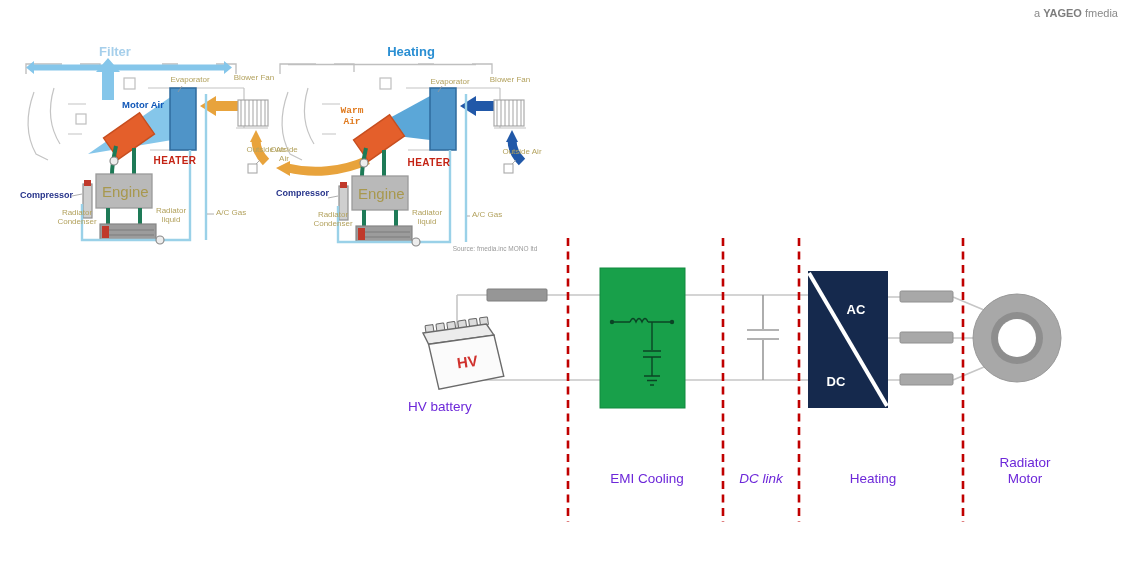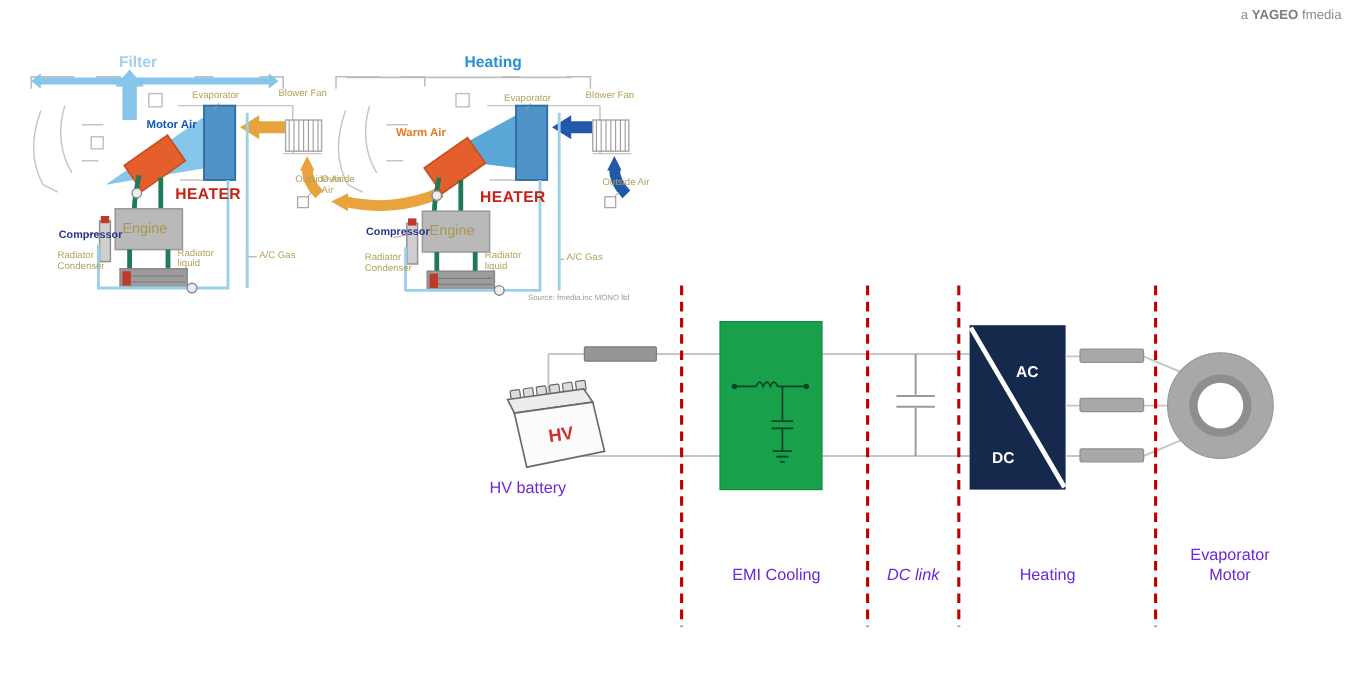--- a/index.html
+++ b/index.html
@@ -4,30 +4,30 @@
 <style>
   html,body{margin:0;padding:0;background:#fff;}
   #root{position:relative;width:1140px;height:570px;background:#ffffff;overflow:hidden;
         font-family:"Liberation Sans",sans-serif;}
   .abs{position:absolute;}
   .title{font-size:15.5px;font-weight:bold;color:#1f3864;}
   .brand{font-size:11px;color:#8a8a8a;}
   .brand b{color:#7d7d7d;margin-top:36px;}
   .panel{position:absolute;}
   .panel svg{position:absolute;left:0;top:0;}
-  .lbl{position:absolute;font-size:8px;line-height:1.12;color:#b3a25e;text-align:left;}
+  .lbl{position:absolute;font-size:8px;line-height:1.12;color:#b3a25e;text-align:center;}
   .lbl-left{text-align:left;}
   .panel-title{position:absolute;font-size:13px;font-weight:bold;text-align:center;}
   .c-cool{color:#a6cfeb;}
   .c-heat{color:#2b8fd3;}
   .lbl-air-cold{color:#1057b8;font-weight:bold;font-size:9.5px;}
   .lbl-air-warm{color:#e07b20;font-weight:bold;font-size:9.5px;}
-  .lbl-heater{color:#c42314;font-weight:bold;font-size:13px;letter-spacing:.4px;}
-  .lbl-comp{color:#27348b;font-weight:bold;font-size:9px;margin-left:29px;}
-  .lbl-engine{color:#a8984e;font-size:12px;}
+  .lbl-heater{color:#c42314;font-weight:bold;font-size:10px;letter-spacing:.4px;}
+  .lbl-comp{color:#27348b;font-weight:bold;font-size:9px;}
+  .lbl-engine{color:#a8984e;font-size:15px;}
   .lbl-src{color:#9a9a9a;font-size:6.5px;}
   .clabel{position:absolute;font-size:13.5px;color:#6d28d9;text-align:center;line-height:1.2;}
 </style>
 </head>
 <body>
 
 <div id="root">
 
 
   <div class="abs brand" style="right:22px;top:7px;">
@@ -136,21 +136,21 @@
       <rect x="68" y="138" width="7" height="6" fill="#c0392b"></rect>
       <path d="M56,154 L66,152" stroke="#999999" stroke-width="0.8"></path>
 
       <path d="M178,106 V198 H66 V162 M194,50 V198" stroke="#9ad1e8" stroke-width="2.4" fill="none"></path>
       <circle cx="144" cy="198" r="4" fill="#ededed" stroke="#8a8a8a" stroke-width="1.2"></circle>
       <path d="M198,172 L195,172 M244,116 L240,120 M170,42 L166,48" stroke="#999999" stroke-width="0.8"></path>
     </svg>
     <span class="panel-title c-heat" style="left:94px;top:0;width:90px;">Heating</span>
     <span class="lbl" style="left:148px;top:34px;width:60px;">Evaporator</span>
     <span class="lbl" style="left:216px;top:32px;width:44px;">Blower Fan</span>
-    <span class="lbl lbl-air-warm" style="left:58px;top:62px;width:44px;">Warm Air</span>
+    <span class="lbl lbl-air-warm" style="left:58px;top:62px;width:44px;font-family:Liberation Mono, monospace;">Warm Air</span>
     <span class="lbl lbl-heater" style="left:128px;top:113px;width:58px;">HEATER</span>
     <span class="lbl lbl-comp lbl-left" style="left:4px;top:144px;width:58px;">Compressor</span>
     <span class="lbl lbl-engine" style="left:86px;top:142px;width:44px;">Engine</span>
     <span class="lbl" style="left:32px;top:167px;width:58px;">Radiator Condenser</span>
     <span class="lbl" style="left:132px;top:165px;width:46px;">Radiator liquid</span>
     <span class="lbl lbl-left" style="left:200px;top:167px;width:50px;">A/C Gas</span>
     <span class="lbl" style="left:230px;top:104px;width:40px;">Outside Air</span>
     <span class="lbl" style="left:-4px;top:102px;width:32px;">Outside Air</span>
     <span class="lbl lbl-src" style="left:168px;top:201px;width:110px;">Source: fmedia.inc MONO ltd</span>
   </div>
@@ -206,15 +206,15 @@
       <line x1="323" y1="8" x2="323" y2="292"></line>
       <line x1="399" y1="8" x2="399" y2="292"></line>
       <line x1="563" y1="8" x2="563" y2="292"></line>
     </g>
   </svg>
 
   <span class="clabel" style="left:408px;top:399px;width:90px;text-align:left;">HV battery</span>
   <span class="clabel" style="left:597px;top:471px;width:100px;">EMI Cooling</span>
   <span class="clabel" style="left:723px;top:471px;width:76px;font-style:italic;">DC link</span>
   <span class="clabel" style="left:825px;top:471px;width:96px;">Heating</span>
-  <span class="clabel" style="left:985px;top:455px;width:80px;">Evaporator Motor</span>
+  <span class="clabel" style="left:985px;top:455px;width:80px;">Radiator Motor</span>
 
 </div>
 
 </body></html>

